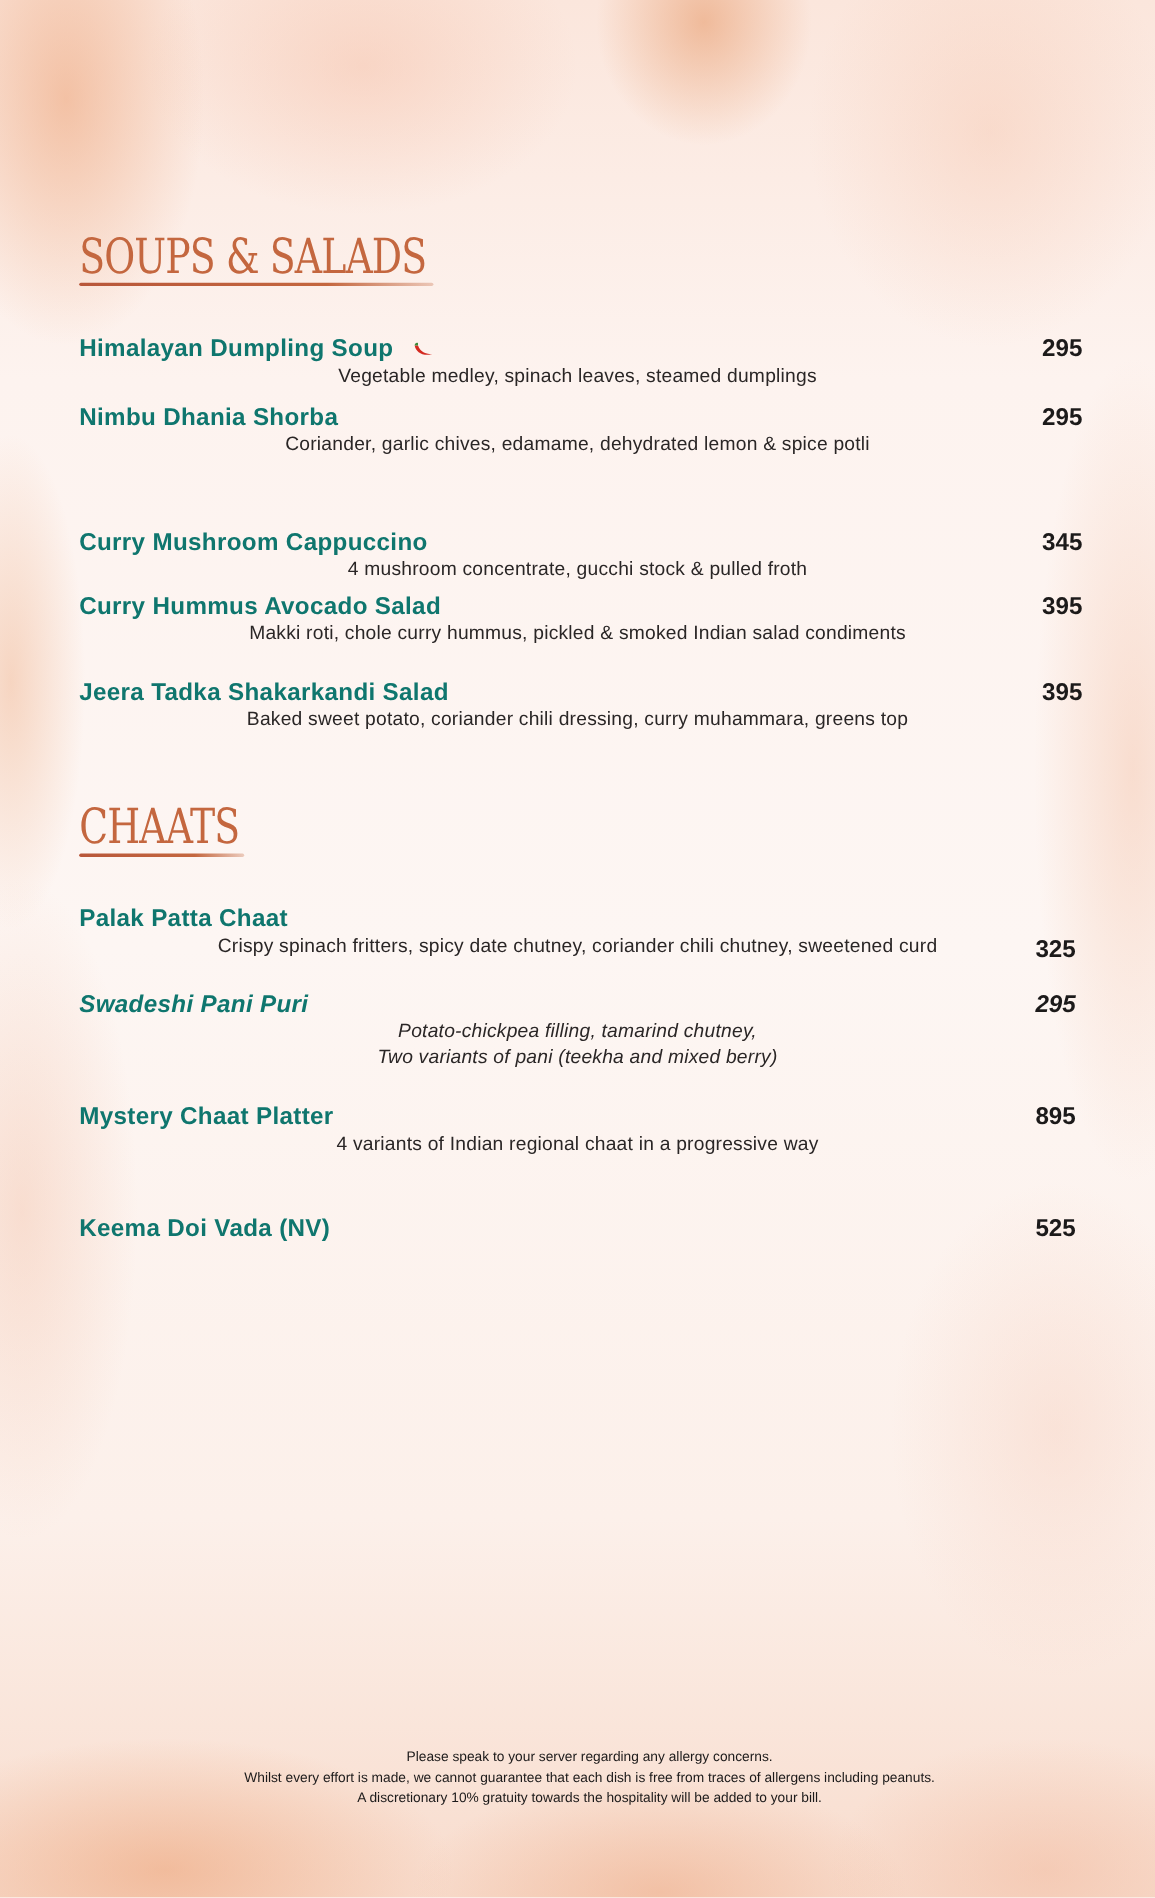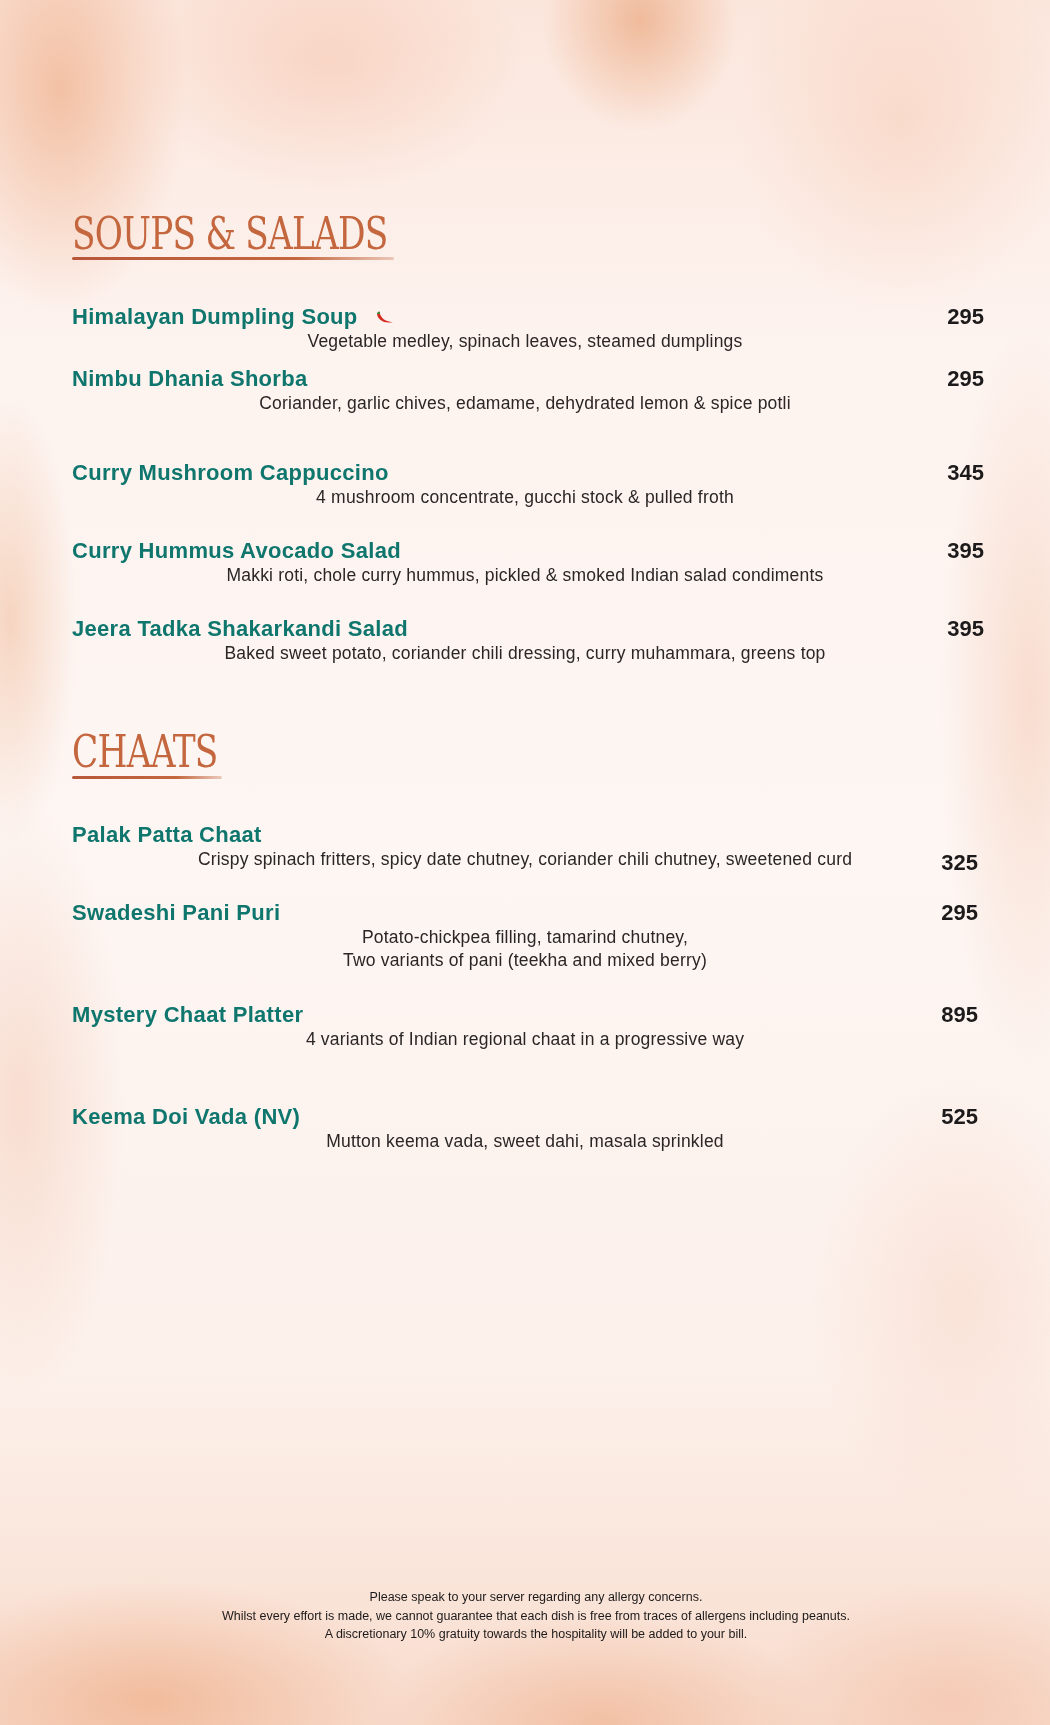--- a/index.html
+++ b/index.html
@@ -127,21 +127,21 @@
       <div class="item-desc">Vegetable medley, spinach leaves, steamed dumplings</div>
       <div class="price" style="right:-6px;">295</div>
     </div>
 
     <div class="item" style="top:366px;">
       <div class="item-name">Nimbu Dhania Shorba</div>
       <div class="item-desc">Coriander, garlic chives, edamame, dehydrated lemon &amp; spice potli</div>
       <div class="price" style="right:-6px;">295</div>
     </div>
 
-    <div class="item" style="top:460px;">
+    <div class="item" style="top:480px;">
       <div class="item-name">Curry Mushroom Cappuccino</div>
       <div class="item-desc">4 mushroom concentrate, gucchi stock &amp; pulled froth</div>
       <div class="price" style="right:-6px;">345</div>
     </div>
 
     <div class="item" style="top:538px;">
       <div class="item-name">Curry Hummus Avocado Salad</div>
       <div class="item-desc">Makki roti, chole curry hummus, pickled &amp; smoked Indian salad condiments</div>
       <div class="price" style="right:-6px;">395</div>
     </div>
@@ -156,36 +156,35 @@
   <section>
     <h1 class="section-title" style="top:730px;">CHAATS</h1>
     <div class="underline" style="top:776px; width:150px;"></div>
 
     <div class="item" style="top:822px;">
       <div class="item-name">Palak Patta Chaat</div>
       <div class="item-desc">Crispy spinach fritters, spicy date chutney, coriander chili chutney, sweetened curd</div>
       <div class="price" style="right:0px;margin-top:28px;">325</div>
     </div>
 
-    <div class="item" style="top:900px;">
+    <div class="item" style="top:900px;font-style:italic;">
       <div class="item-name">Swadeshi Pani Puri</div>
       <div class="item-desc">Potato-chickpea filling, tamarind chutney,</div>
       <div class="item-desc">Two variants of pani (teekha and mixed berry)</div>
       <div class="price" style="right:0px;">295</div>
     </div>
 
     <div class="item" style="top:1002px;">
       <div class="item-name">Mystery Chaat Platter</div>
       <div class="item-desc">4 variants of Indian regional chaat in a progressive way</div>
       <div class="price" style="right:0px;text-align:right;">895</div>
     </div>
 
     <div class="item" style="top:1080px;margin-top:24px;">
       <div class="item-name">Keema Doi Vada (NV)</div>
-      <div class="item-desc">Mutton keema vada, sweet dahi, masala sprinkled</div>
       <div class="price" style="right:0px;">525</div>
     </div>
   </section>
 
   <footer class="footer">
     <div>Please speak to your server regarding any allergy concerns.</div>
     <div>Whilst every effort is made, we cannot guarantee that each dish is free from traces of allergens including peanuts.</div>
     <div>A discretionary 10% gratuity towards the hospitality will be added to your bill.</div>
   </footer>
 </div>

